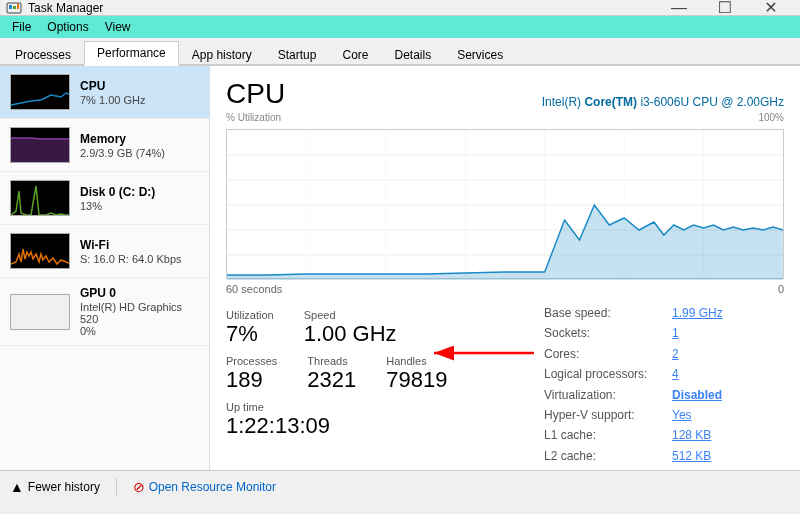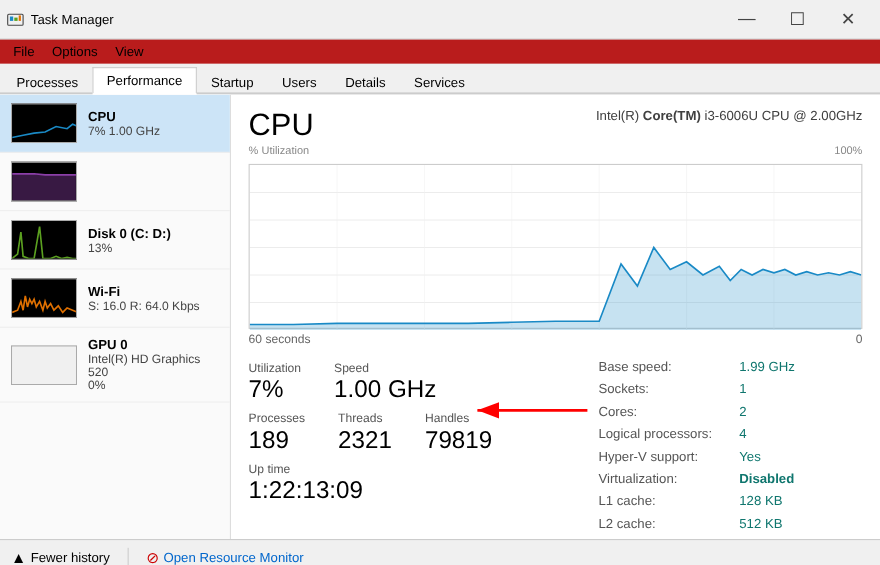--- a/index.html
+++ b/index.html
@@ -5,38 +5,38 @@
     * { margin: 0; padding: 0; box-sizing: border-box; }
     body { font-family: 'Segoe UI', sans-serif; font-size: 12px; background: #f0f0f0; width: 800px; height: 514px; overflow: hidden; }
 
     
     .title-bar {
       background: #f0f0f0;
       display: flex;
       align-items: center;
       justify-content: space-between;
       padding: 4px 6px;
-      height: 36px;
+      height: 16px;
       border-bottom: 1px solid #ccc;
     }
     .title-bar-left { display: flex; align-items: center; gap: 6px; font-size: 12px; }
     .title-bar-controls { display: flex; gap: 0; }
     .title-bar-btn {
       width: 46px; height: 28px; border: none; background: transparent;
       font-size: 16px; cursor: pointer; display: flex; align-items: center; justify-content: center;
       color: #444;
     }
 
     
     .menu-bar {
       display: flex;
       align-items: center;
       padding: 0 4px;
       height: 22px;
-      background: #b91c1c;
+      background: #5eead4;
     }
     .menu-item {
       padding: 2px 8px;
       cursor: pointer;
       font-size: 12px;
       color: #000;
     }
 
     
     .tab-bar {
@@ -97,21 +97,21 @@
     .sidebar-item-info { flex: 1; }
     .sidebar-item-title { font-weight: 600; font-size: 12px; color: #000; }
     .sidebar-item-subtitle { font-size: 11px; color: #444; margin-top: 1px; }
     .content-header {
       display: flex;
       justify-content: space-between;
       align-items: flex-start;
       margin-bottom: 2px;
     }
     .content-title { font-size: 28px; font-weight: 300; color: #000; }
-    .content-subtitle { font-size: 12px; color: #404040; font-weight: 400; text-align: right; }
+    .content-subtitle { font-size: 12px; color: #0369a1; font-weight: 400; text-align: right; margin-top: 17px; }
     .content-subtitle span.bold { font-weight: 700; }
 
     .chart-area {
       border: 1px solid #ccc;
       background: white;
       height: 150px;
       position: relative;
       margin: 4px 0;
     }
     .chart-labels {
@@ -143,21 +143,21 @@
 
     .uptime-label { font-size: 11px; color: #555; margin-top: 8px; }
     .uptime-value { font-size: 22px; font-weight: 300; }
     .info-row {
       display: flex;
       gap: 8px;
       line-height: 1.7;
       font-size: 12px;
     }
     .info-key { color: #555; min-width: 120px; }
-    .info-val { color: #0f766e; font-weight: 400; }
+    .info-val { color: #3b82f6; font-weight: 400; text-decoration: underline; }
     .info-val.bold { font-weight: 700; }
 
     
     .bottom-bar {
       height: 32px;
       background: #f0f0f0;
       border-top: 1px solid #ccc;
       display: flex;
       align-items: center;
       padding: 0 10px;
@@ -228,22 +228,23 @@
 
 <div class="menu-bar">
   <span class="menu-item">File</span>
   <span class="menu-item">Options</span>
   <span class="menu-item">View</span>
 </div>
 
 <div class="tab-bar">
   <div class="tab">Processes</div>
   <div class="tab active">Performance</div>
+  <div class="tab">App history</div>
   <div class="tab">Startup</div>
-  <div class="tab">Users</div>
+  <div class="tab">Core</div>
   <div class="tab">Details</div>
   <div class="tab">Services</div>
 </div>
 
 <div class="main">
 
   <div class="sidebar">
 
     <div class="sidebar-item active">
       <div class="sidebar-graph cpu-graph">
@@ -258,20 +259,24 @@
       </div>
     </div>
 
     <div class="sidebar-item">
       <div class="sidebar-graph memory-graph">
         <svg width="60" height="36" viewBox="0 0 60 36">
           <rect width="60" height="36" fill="#000"></rect>
           <polyline points="0,10 10,10 20,10 30,11 40,11 50,11 60,11" fill="none" stroke="#8b3fa8" stroke-width="1.5"></polyline>
           <polygon points="0,10 10,10 20,10 30,11 40,11 50,11 60,11 60,36 0,36" fill="#8b3fa8" opacity="0.4"></polygon>
         </svg>
+      </div>
+      <div class="sidebar-item-info">
+        <div class="sidebar-item-title">Memory</div>
+        <div class="sidebar-item-subtitle">2.9/3.9 GB (74%)</div>
       </div>
     </div>
 
     <div class="sidebar-item">
       <div class="sidebar-graph disk-graph">
         <svg width="60" height="36" viewBox="0 0 60 36">
           <rect width="60" height="36" fill="#000"></rect>
           <polyline points="0,34 5,30 8,10 10,32 15,34 20,34 25,5 28,34 35,34 40,32 45,34 50,33 55,34 60,34" fill="none" stroke="#5ba020" stroke-width="1.5"></polyline>
         </svg>
       </div>
@@ -405,26 +410,26 @@
               </div>
               <div class="info-row">
                 <span class="info-key">Cores:</span>
                 <span class="info-val">2</span>
               </div>
               <div class="info-row">
                 <span class="info-key">Logical processors:</span>
                 <span class="info-val">4</span>
               </div>
               <div class="info-row">
+                <span class="info-key">Virtualization:</span>
+                <span class="info-val bold">Disabled</span>
+              </div>
+              <div class="info-row">
                 <span class="info-key">Hyper-V support:</span>
                 <span class="info-val">Yes</span>
-              </div>
-              <div class="info-row">
-                <span class="info-key">Virtualization:</span>
-                <span class="info-val bold">Disabled</span>
               </div>
               <div class="info-row">
                 <span class="info-key">L1 cache:</span>
                 <span class="info-val">128 KB</span>
               </div>
               <div class="info-row">
                 <span class="info-key">L2 cache:</span>
                 <span class="info-val">512 KB</span>
               </div>
               <div class="info-row">

